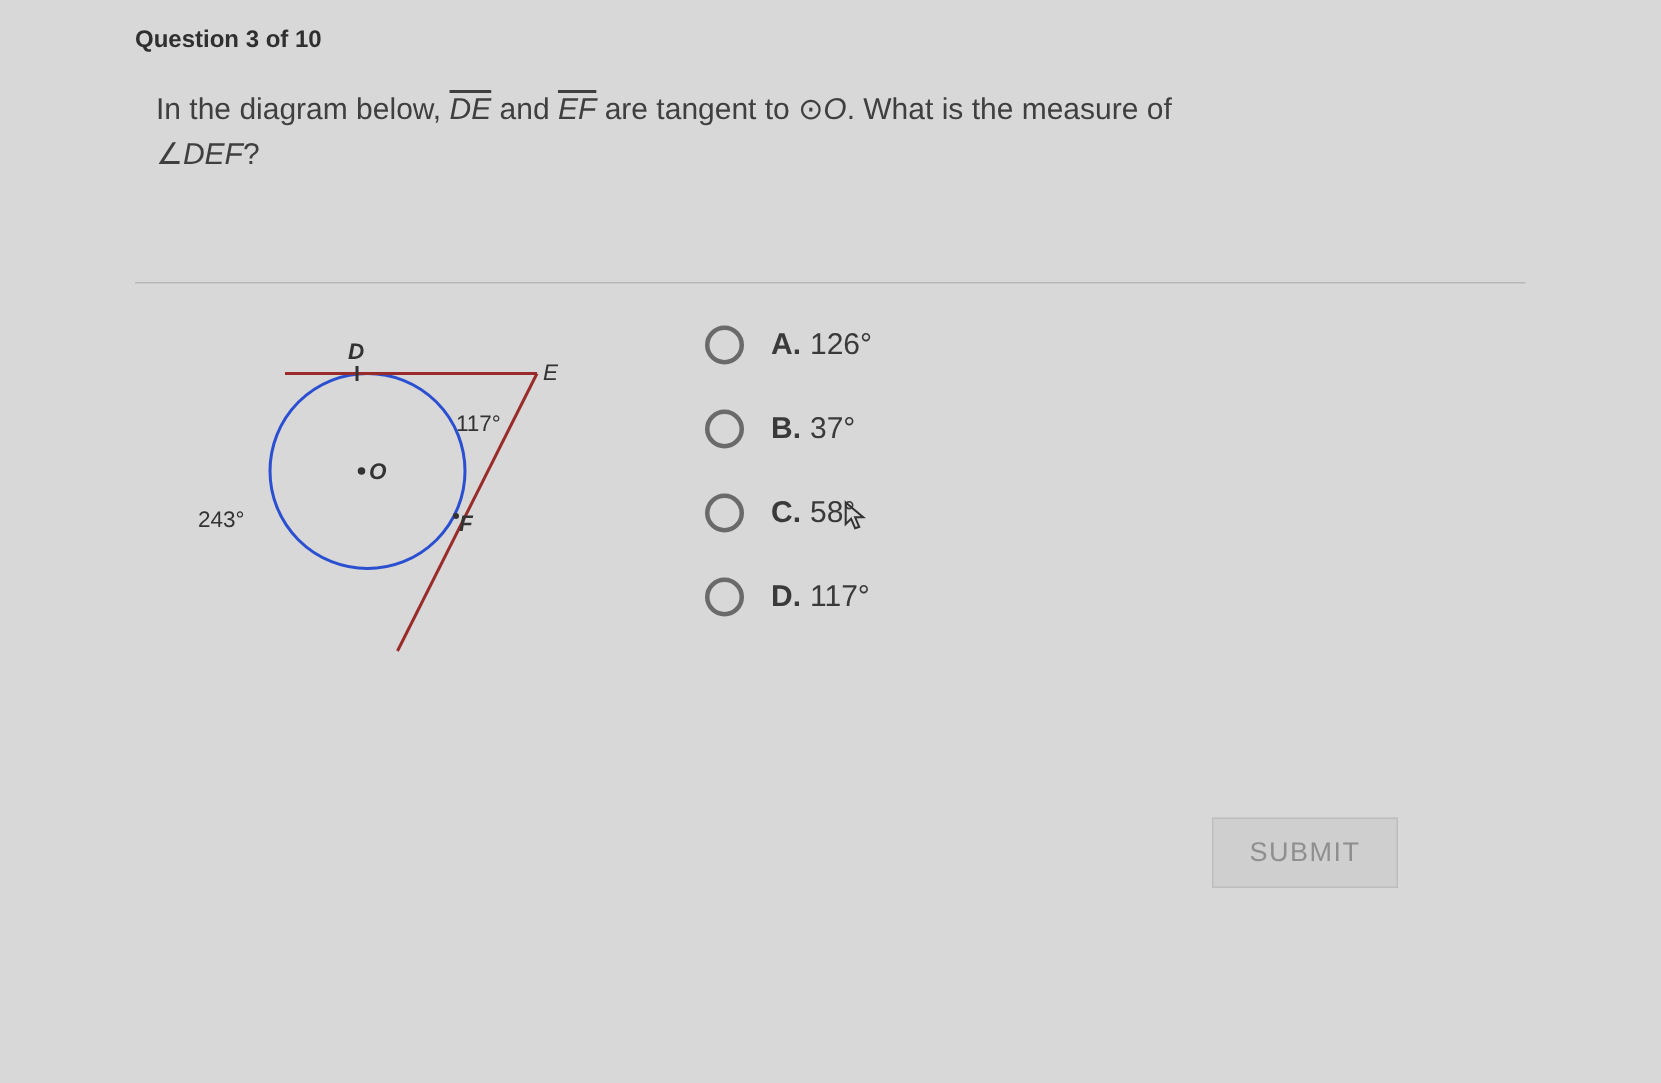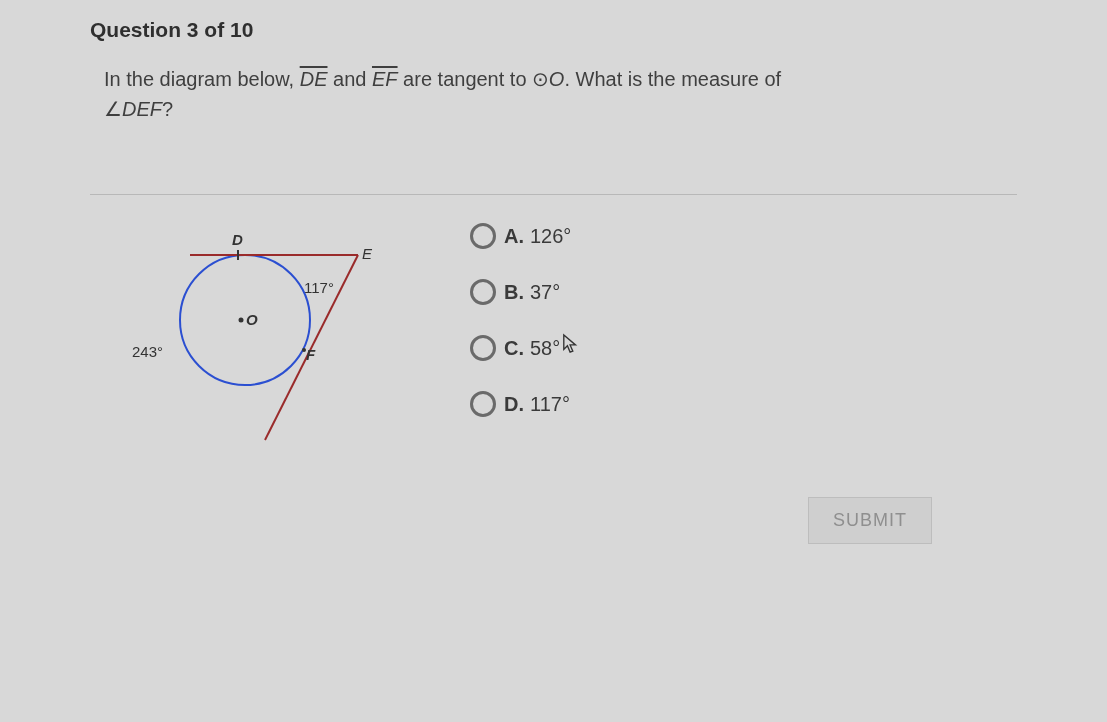--- a/index.html
+++ b/index.html
@@ -7,21 +7,21 @@
       width: 1107px;
       height: 722px;
       background: #d8d8d8;
       font-family: Arial, Helvetica, sans-serif;
       color: #3a3a3a;
       padding: 18px 90px;
       position: relative;
     }
     .question-header {
       font-weight: bold;
-      font-size: 21px;
+      font-size: 16px;
       color: #2f2f2f;
       margin-bottom: 22px;
     }
     .question-text {
       font-size: 20px;
       line-height: 1.5;
       color: #3f3f3f;
       margin-left: 14px;
     }
     .overline {
@@ -43,38 +43,38 @@
     .diagram-area { width: 300px; height: 240px; position: relative; }
     .options {
       display: flex;
       flex-direction: column;
       gap: 30px;
       padding-top: 8px;
     }
     .option {
       display: flex;
       align-items: center;
-      gap: 8px;
+      gap: 18px;
       font-size: 20px;
       color: #3a3a3a;
       cursor: pointer;
     }
     .radio {
       width: 26px;
       height: 26px;
       border: 3px solid #6a6a6a;
       border-radius: 50%;
       flex-shrink: 0;
       background: transparent;
     }
     .opt-letter { font-weight: bold; margin-right: 6px; }
     .submit-btn {
       position: absolute;
       right: 175px;
-      top: 497px;
+      top: 545px;
       background: #cfcfcf;
       border: 1px solid #bdbdbd;
       color: #8f8f8f;
       font-size: 18px;
       letter-spacing: 1px;
       padding: 12px 24px;
       cursor: pointer;
     }
     .cursor-icon {
       position: absolute;

